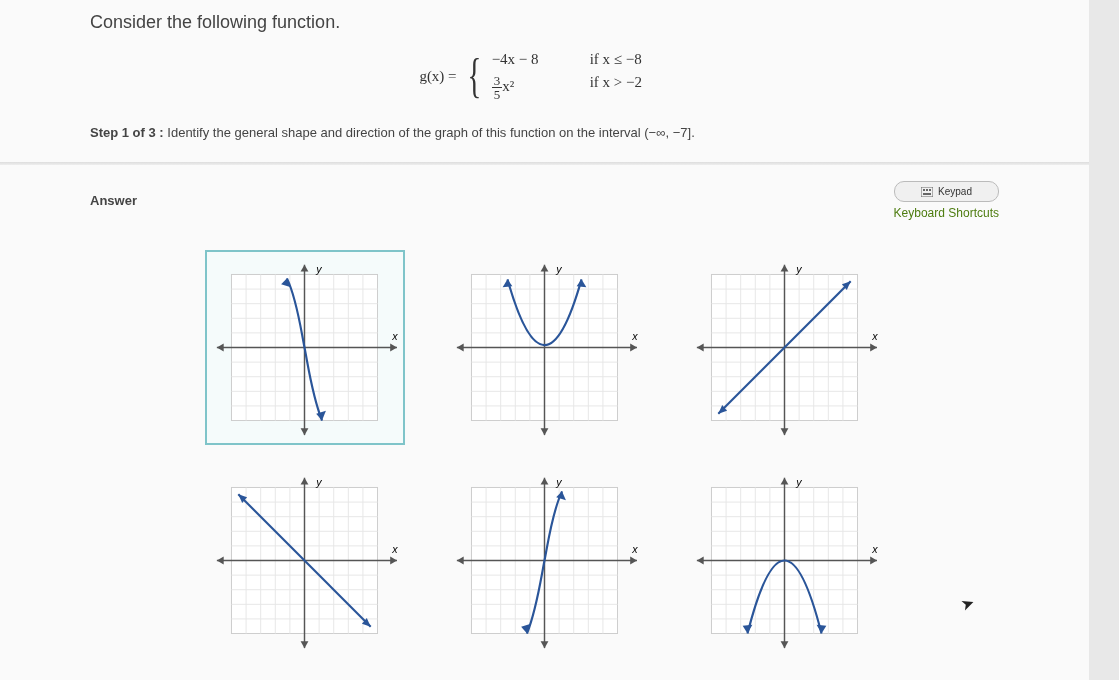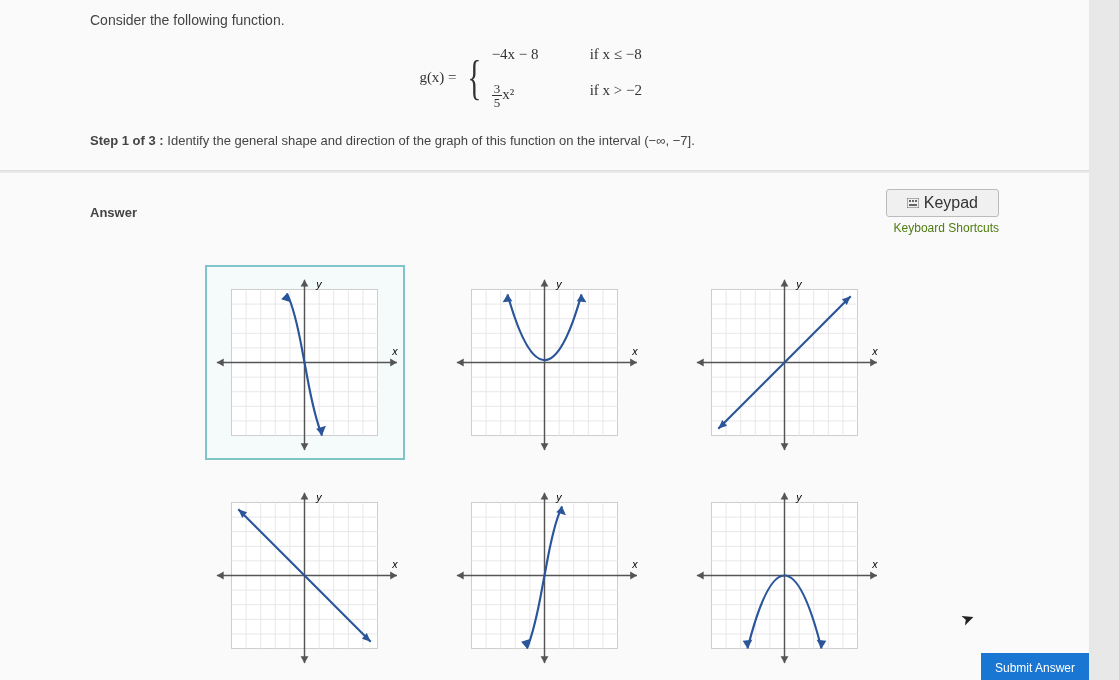--- a/index.html
+++ b/index.html
@@ -14,21 +14,21 @@
     .page {
       background: #fafafa;
       margin: 0 30px 0 0;
       min-height: 100%;
       position: relative;
     }
     .question-section {
       padding: 12px 90px 12px 90px;
     }
     .prompt {
-      font-size: 14px;
+      font-size: 18px;
       color: #444;
       margin-bottom: 18px;
       font-weight: 500;
     }
     .equation-row {
       text-align: center;
       font-size: 15px;
       margin: 18px 0 24px 0;
       font-family: "Cambria Math", "Times New Roman", serif;
     }
@@ -39,21 +39,21 @@
     }
     .brace {
       font-size: 48px;
       line-height: 40px;
       font-weight: 300;
       transform: scaleX(0.6);
     }
     .piece-rows {
       display: inline-flex;
       flex-direction: column;
-      gap: 19px;
+      gap: 6px;
       text-align: left;
     }
     .piece-row {
       display: flex;
       gap: 18px;
     }
     .piece-expr { min-width: 80px; }
     .piece-cond { min-width: 80px; }
     .frac {
       display: inline-flex;
@@ -92,23 +92,23 @@
     }
     .right-controls {
       display: flex;
       flex-direction: column;
       align-items: flex-end;
       gap: 4px;
     }
     .keypad-btn {
       background: #f0f0f0;
       border: 1px solid #bbb;
-      border-radius: 3px;
-      padding: 4px 20px;
-      font-size: 16px;
+      border-radius: 10px;
+      padding: 4px 26px;
+      font-size: 10px;
       display: inline-flex;
       align-items: center;
       gap: 5px;
       cursor: pointer;
       color: #333;
     }
     .kb-shortcuts {
       color: #4d7c0f;
       font-size: 12px;
       cursor: pointer;
@@ -443,14 +443,13 @@
             <polygon points="62,170 57,162 67,161" fill="#2a5599"></polygon>
             <polygon points="138,170 133,161 143,162" fill="#2a5599"></polygon>
           </svg>
         </div>
       </div>
     </div>
 
     <span class="cursor-arrow">➤</span>
   </div>
 
-  <button class="submit-btn">Submit Answer</button>
 </div>
 
 </body></html>

